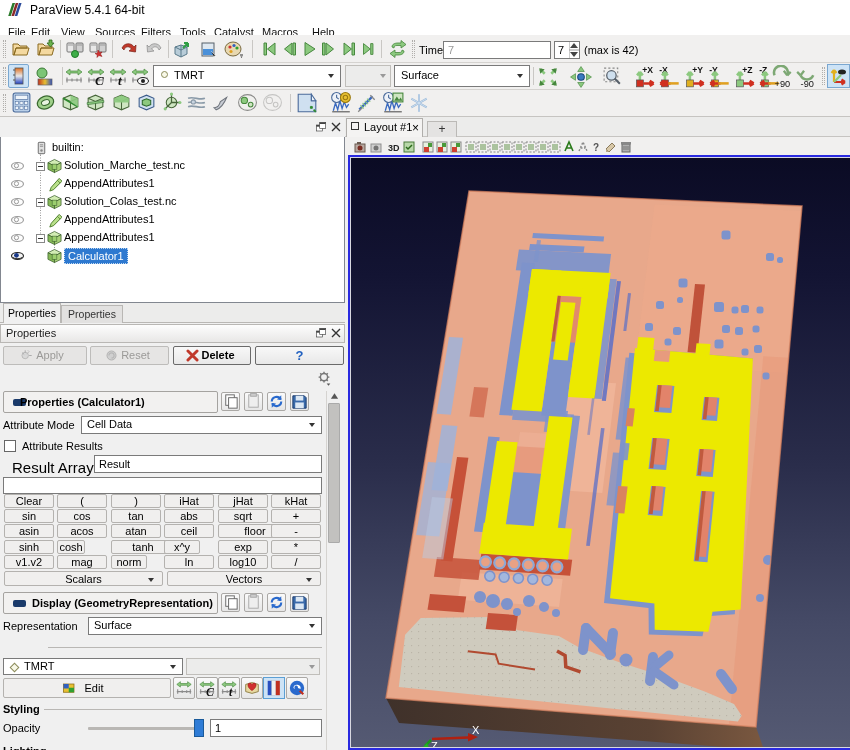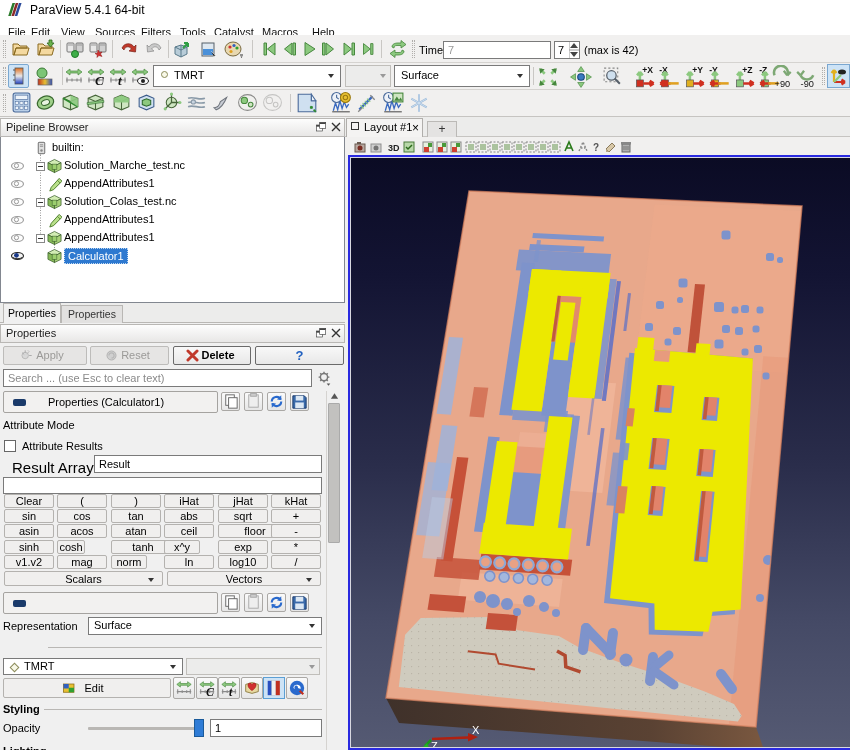--- a/index.html
+++ b/index.html
@@ -386,21 +386,20 @@
       <path d="M6 2.5 L6 5 L8 6.5" stroke="#4a6a9a" fill="none"></path>
       <rect x="10" y="1" width="9" height="8" fill="#cfe6c2" stroke="#47883e"></rect>
       <path d="M11 8 l2.5-4 l2 3 l1.5-2 l1.5 3 Z" fill="#47883e"></path>
     </svg>
     <svg class="icon" style="left:408px;top:92px" width="22" height="22" viewBox="0 0 20 20">
       <g stroke="#9ab8d8" stroke-width="1.8" fill="none">
         <path d="M10 2 L10 18 M3 6 L17 14 M3 14 L17 6"></path>
       </g>
       <path d="M10 2 L10 18 M3 6 L17 14 M3 14 L17 6" stroke="#d8e8f4" stroke-width="0.7" fill="none"></path>
     </svg>
-    <div class="abs ptitle" style="left:0;top:118px;width:345px;height:19px;line-height:17px;padding-left:5px">Pipeline Browser</div>
     <svg class="icon" style="left:315px;top:121px" width="12" height="12" viewBox="0 0 18 18">
       <rect x="2" y="6" width="9" height="9" fill="#fff" stroke="#444"></rect>
       <rect x="2" y="6" width="9" height="2.5" fill="#444"></rect>
       <rect x="7" y="2" width="9" height="9" fill="#fff" stroke="#444"></rect>
       <rect x="7" y="2" width="9" height="2.5" fill="#444"></rect>
     </svg>
     <svg class="icon" style="left:330px;top:121px" width="12" height="12" viewBox="0 0 18 18">
       <path d="M3 3 L15 15 M15 3 L3 15" stroke="#333" stroke-width="2"></path>
     </svg>
     <div class="abs tree" style="left:0;top:137px;width:345px;height:166px"></div>
@@ -517,31 +516,30 @@
     <div class="abs btn dis" style="left:90px;top:346px;width:79px;height:19px;line-height:17px"><span style="padding-left:12px">Reset</span></div>
     <svg class="icon" style="left:105px;top:349px" width="13" height="13" viewBox="0 0 20 20">
       <circle cx="10" cy="10" r="7" fill="#d0d0d0" stroke="#a0a0a0"></circle>
       <path d="M6 10 A 4 4 0 1 1 10 14" fill="none" stroke="#b8b8b8" stroke-width="1.8"></path>
     </svg>
     <div class="abs btn" style="left:173px;top:346px;width:78px;height:19px;line-height:17px;border-color:#6a6a6a"><span style="padding-left:12px;font-weight:bold">Delete</span></div>
     <svg class="icon" style="left:186px;top:349px" width="13" height="13" viewBox="0 0 20 20">
       <path d="M3 3 L17 17 M17 3 L3 17" stroke="#c0392b" stroke-width="4.5" stroke-linecap="round"></path>
     </svg>
     <div class="abs btn" style="left:255px;top:346px;width:89px;height:19px;line-height:17px;border-color:#6a6a6a;font-weight:bold;color:#2060c0;font-size:13px">?</div>
-    <div class="abs field" style="left:3px;top:369px;width:309px;height:18px;line-height:16px;padding-left:4px;color:#8a8a8a">Search ... (use Esc to clear text)</div>
     <svg class="icon" style="left:315px;top:369px" width="18" height="18" viewBox="0 0 20 20">
       <circle cx="10" cy="9" r="4" fill="none" stroke="#777" stroke-width="1.6"></circle>
       <g stroke="#777" stroke-width="1.6">
         <path d="M10 3 L10 5 M10 13 L10 15 M4 9 L6 9 M14 9 L16 9 M5.8 4.8 L7.2 6.2 M12.8 11.8 L14.2 13.2 M5.8 13.2 L7.2 11.8 M12.8 6.2 L14.2 4.8"></path>
       </g>
       <path d="M13 16 L17 16 L15 18.5 Z" fill="#555"></path>
     </svg>
     <div class="abs shead" style="left:3px;top:391px;width:215px;height:22px;line-height:20px">
       <span style="position:absolute;left:9px;top:7px;width:13px;height:7px;background:#1a3a6a;border-radius:2px"></span>
-      <span style="position:absolute;left:44px;font-weight:normal">Properties (Calculator1)</span>
+      <span style="position:absolute;left:16px;font-weight:bold">Properties (Calculator1)</span>
     </div>
     <div class="abs sbtn" style="left:221px;top:392px"></div>
     <svg class="icon" style="left:221px;top:392px" width="19" height="19" viewBox="0 0 20 20">
       <rect x="5" y="3" width="9" height="11" fill="#fff" stroke="#666"></rect>
       <rect x="8" y="6" width="9" height="11" fill="#fff" stroke="#666"></rect>
     </svg>
     <div class="abs sbtn" style="left:244px;top:392px"></div>
     <svg class="icon" style="left:244px;top:392px" width="19" height="19" viewBox="0 0 20 20">
       <rect x="5" y="3" width="10" height="13" fill="#eee" stroke="#aaa"></rect>
       <rect x="7" y="1.5" width="6" height="3" fill="#ccc" stroke="#aaa"></rect>
@@ -553,20 +551,24 @@
       <path d="M15 10 A 5 5 0 0 1 5.5 12" fill="none" stroke="#2a6acd" stroke-width="2.2"></path>
       <path d="M5 16.5 L5 11.5 L9.5 12" fill="#2a6acd"></path>
     </svg>
     <div class="abs sbtn" style="left:290px;top:392px"></div>
     <svg class="icon" style="left:290px;top:392px" width="19" height="19" viewBox="0 0 20 20">
       <path d="M3 4 L15 4 L17 6 L17 17 L3 17 Z" fill="#3a6aaa" stroke="#1a3a6a"></path>
       <rect x="6" y="4" width="8" height="5" fill="#dce8f4"></rect>
       <rect x="5.5" y="11" width="9" height="6" fill="#dce8f4"></rect>
     </svg>
     <div class="abs" style="left:3px;top:419px;font-size:11px">Attribute Mode</div>
+    <div class="abs combo" style="left:81px;top:416px;width:241px;height:18px">
+      <span style="position:absolute;left:5px;top:1px">Cell Data</span>
+      <span class="arr" style="right:6px"></span>
+    </div>
     <div class="abs" style="left:4px;top:440px;width:12px;height:12px;background:#fff;border:1px solid #666"></div>
     <div class="abs" style="left:22px;top:440px;font-size:11px">Attribute Results</div>
     <div class="abs" style="left:12px;top:459px;font-size:15px">Result Array Name</div>
     <div class="abs field" style="left:94px;top:455px;width:228px;height:18px;line-height:16px;padding-left:4px">Result</div>
     <div class="abs field" style="left:3px;top:477px;width:319px;height:17px"></div>
     <div class="abs cbtn" style="left:4px;top:494px;width:50px;height:14px">Clear</div>
     <div class="abs cbtn" style="left:57px;top:494px;width:50px;height:14px">(</div>
     <div class="abs cbtn" style="left:111px;top:494px;width:50px;height:14px">)</div>
     <div class="abs cbtn" style="left:164px;top:494px;width:50px;height:14px">iHat</div>
     <div class="abs cbtn" style="left:218px;top:494px;width:50px;height:14px">jHat</div>
@@ -592,20 +594,21 @@
     <div class="abs cbtn" style="left:4px;top:555px;width:50px;height:14px">v1.v2</div>
     <div class="abs cbtn" style="left:57px;top:555px;width:50px;height:14px">mag</div>
     <div class="abs cbtn" style="left:111px;top:555px;width:36px;height:14px">norm</div>
     <div class="abs cbtn" style="left:164px;top:555px;width:50px;height:14px">ln</div>
     <div class="abs cbtn" style="left:218px;top:555px;width:50px;height:14px">log10</div>
     <div class="abs cbtn" style="left:271px;top:555px;width:50px;height:14px">/</div>
     <div class="abs cbtn" style="left:4px;top:571px;width:159px;height:15px;line-height:14px">Scalars<span class="arr" style="position:absolute;right:8px;top:6px;width:0;height:0;border-left:3.5px solid transparent;border-right:3.5px solid transparent;border-top:4px solid #333"></span></div>
     <div class="abs cbtn" style="left:167px;top:571px;width:154px;height:15px;line-height:14px">Vectors<span style="position:absolute;right:8px;top:6px;width:0;height:0;border-left:3.5px solid transparent;border-right:3.5px solid transparent;border-top:4px solid #333"></span></div>
     <div class="abs shead" style="left:3px;top:592px;width:215px;height:22px;line-height:20px">
       <span style="position:absolute;left:9px;top:7px;width:13px;height:7px;background:#1a3a6a;border-radius:2px"></span>
+      <span style="position:absolute;left:28px;font-weight:bold">Display (GeometryRepresentation)</span>
     </div>
     <div class="abs sbtn" style="left:221px;top:593px"></div>
     <svg class="icon" style="left:221px;top:593px" width="19" height="19" viewBox="0 0 20 20">
       <rect x="5" y="3" width="9" height="11" fill="#fff" stroke="#666"></rect>
       <rect x="8" y="6" width="9" height="11" fill="#fff" stroke="#666"></rect>
     </svg>
     <div class="abs sbtn" style="left:244px;top:593px"></div>
     <svg class="icon" style="left:244px;top:593px" width="19" height="19" viewBox="0 0 20 20">
       <rect x="5" y="3" width="10" height="13" fill="#eee" stroke="#aaa"></rect>
       <rect x="7" y="1.5" width="6" height="3" fill="#ccc" stroke="#aaa"></rect>

